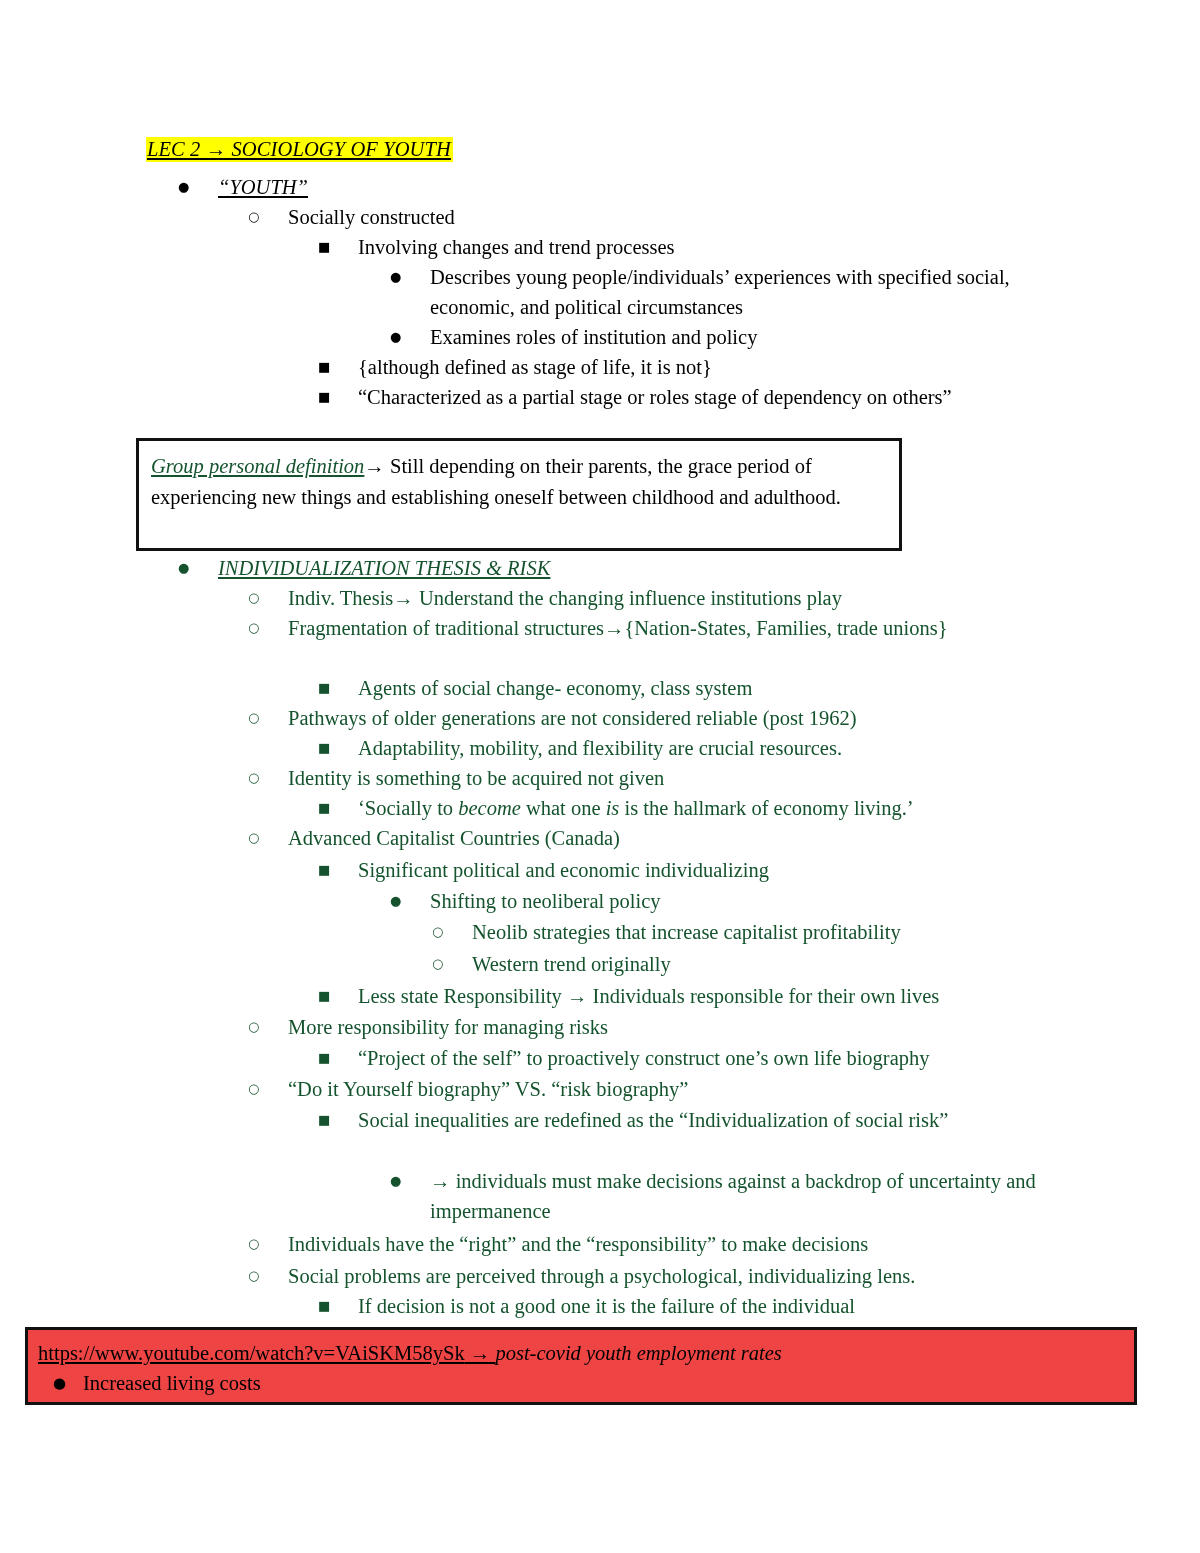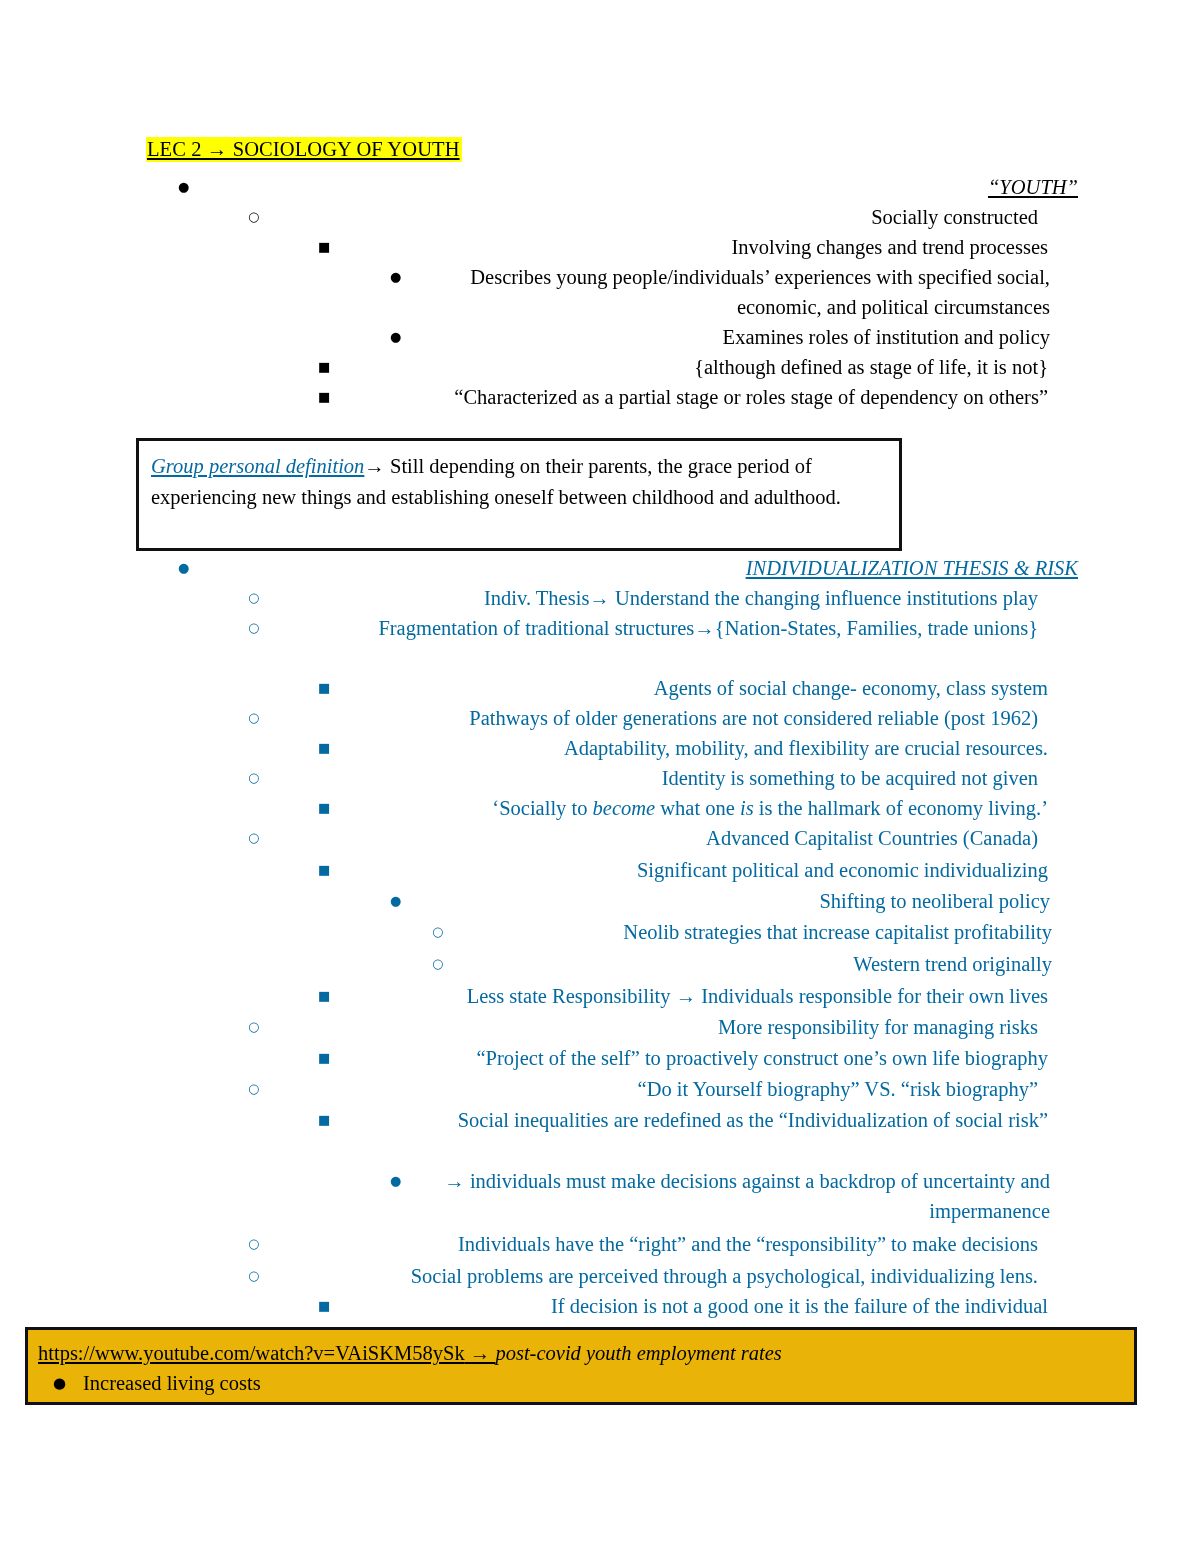--- a/index.html
+++ b/index.html
@@ -27,20 +27,21 @@
     left: 146px;
     top: 139px;
     font-size: 20.5px;
     line-height: 1.0;
     letter-spacing: 0.1px;
     white-space: nowrap;
   }
   .doc-heading .hl {
     background: #FFFF00;
     padding: 1px 2px 2px 1px;
+    font-style: italic;
   }
 
   
   .outline {
     position: absolute;
     left: 0;
     top: 0;
     width: 1200px;
   }
   .row {
@@ -55,27 +56,26 @@
     top: 0;
     width: 26px;
     text-align: left;
     font-family: "DejaVu Sans", sans-serif;
     font-size: 13px;
     line-height: 30px;
   }
   .row .txt {
     display: block;
     margin-left: 40px;
-    text-align: right;
   }
   .b-disc   { font-size: 15px; }
   .b-circle { font-size: 13px; }
   .b-square { font-size: 11px; }
 
-  .blue { color: #0369a1; }
+  .blue { color: #14532d; }
   .black { color: #000000; }
 
   .u  { text-decoration: underline; }
   .i  { font-style: italic; }
 
   
   .box {
     position: absolute;
     box-sizing: border-box;
     border: 3px solid #111111;
@@ -90,21 +90,21 @@
   }
   .box-group .bg-text {
     font-size: 20.5px;
     line-height: 31px;
   }
   .box-link {
     left: 25px;
     top: 1327px;
     width: 1112px;
     height: 78px;
-    background: #eab308;
+    background: #ef4444;
     border: 3px solid #111111;
     padding: 8px 10px 6px 10px;
   }
   .box-link .link-line {
     font-size: 20.5px;
     line-height: 30px;
   }
   .box-link .link-url {
     text-decoration: underline;
   }

